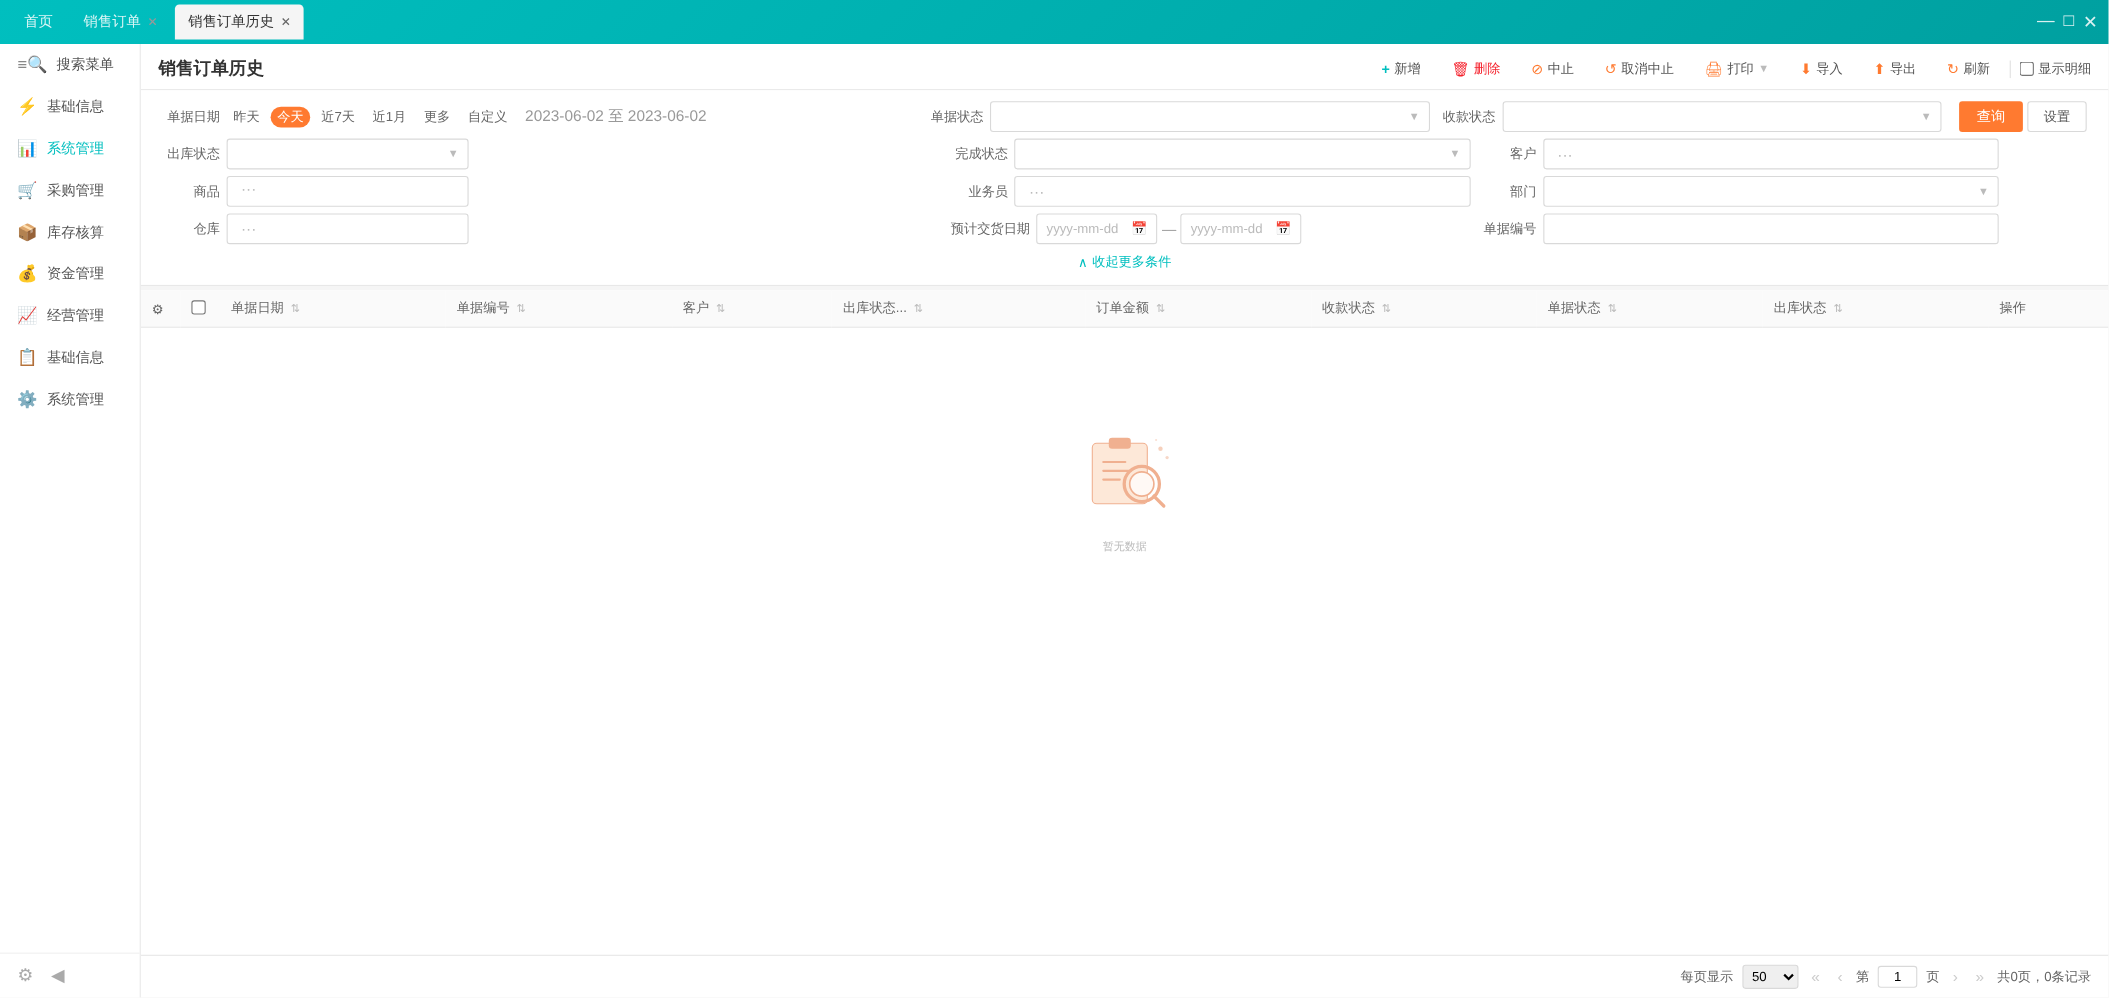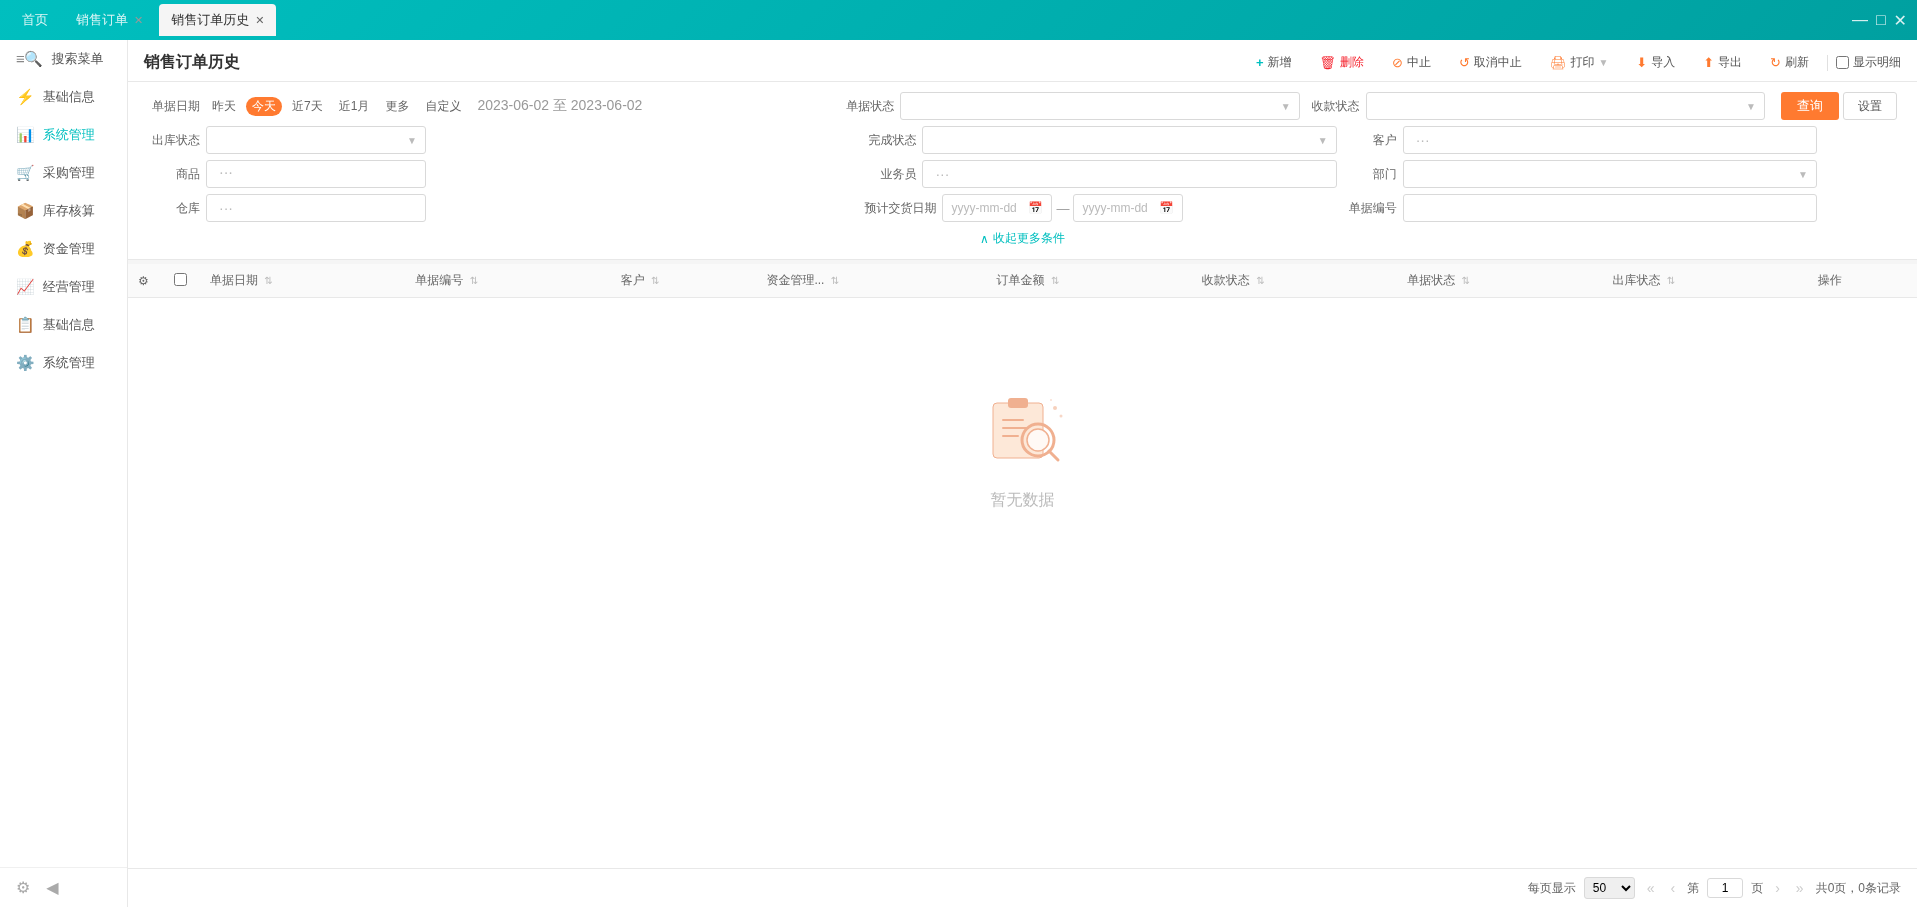--- a/index.html
+++ b/index.html
@@ -221,21 +221,21 @@
       align-items: center;
       justify-content: center;
       padding: 80px 0;
       color: #bbb;
     }
     .empty-icon {
       width: 100px;
       height: 100px;
       margin-bottom: 12px;
     }
-    .empty-text { font-size: 16px; color: #bbb; }
+    .empty-text { font-size: 10px; color: #bbb; }
 
     
     .table-footer {
       display: flex;
       align-items: center;
       justify-content: flex-end;
       padding: 8px 16px;
       background: #fff;
       border-top: 1px solid #e8e8e8;
       font-size: 12px;
@@ -530,21 +530,21 @@
             </th>
             <th>
               <span>单据编号</span>
               <span class="sort-icon">⇅</span>
             </th>
             <th>
               <span>客户</span>
               <span class="sort-icon">⇅</span>
             </th>
             <th>
-              <span>资金管理...</span>
+              <span>出库状态...</span>
               <span class="sort-icon">⇅</span>
             </th>
             <th>
               <span>订单金额</span>
               <span class="sort-icon">⇅</span>
             </th>
             <th>
               <span>收款状态</span>
               <span class="sort-icon">⇅</span>
             </th>

